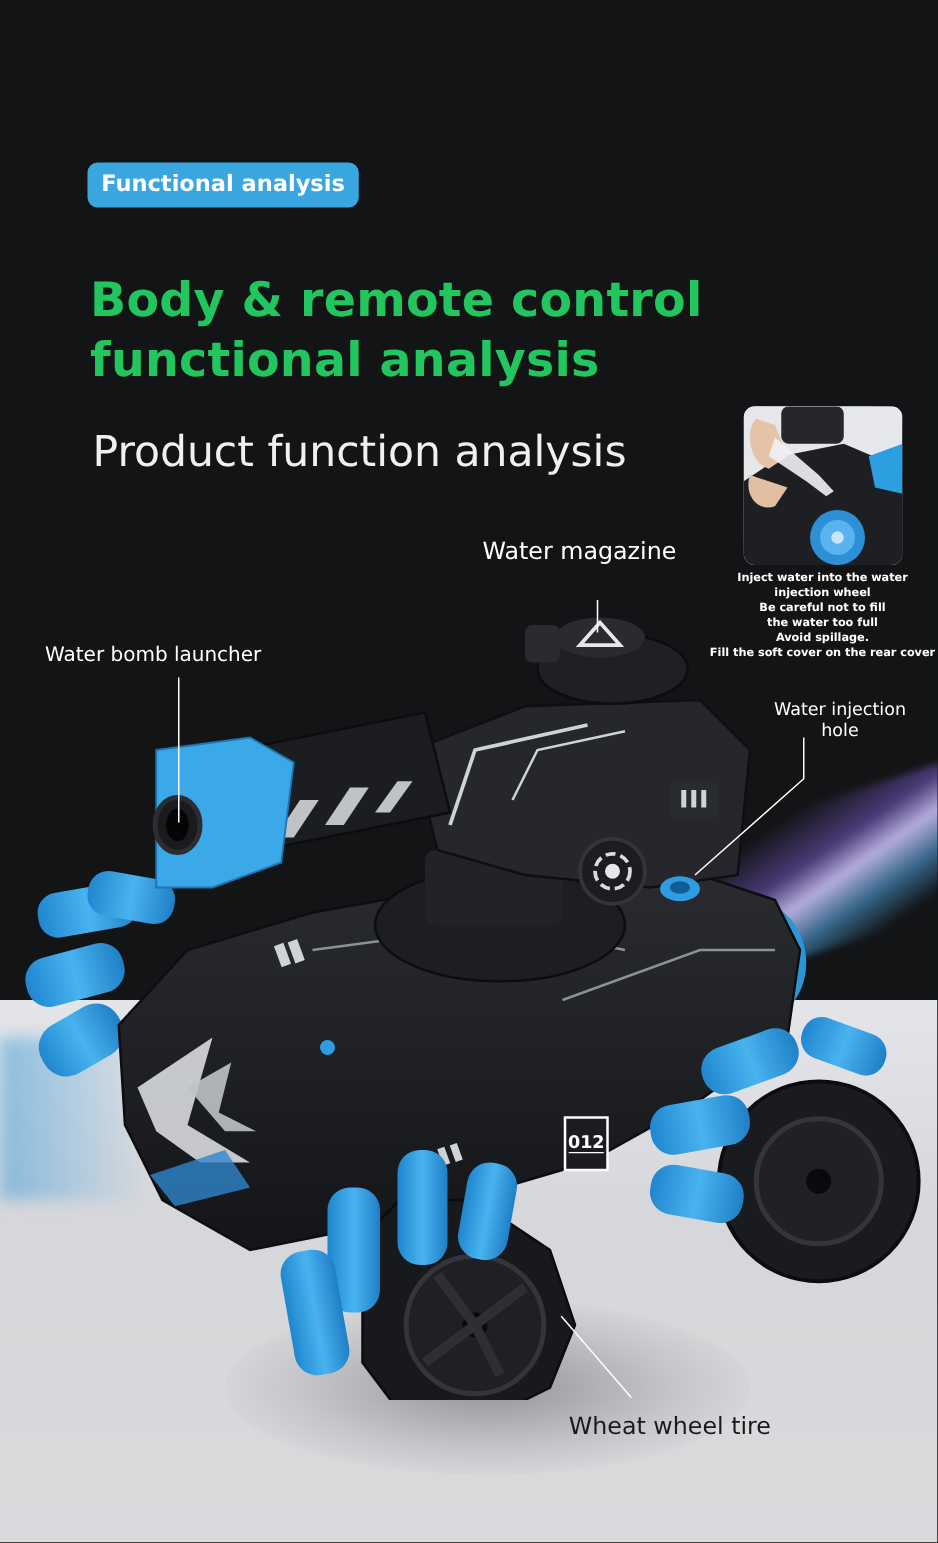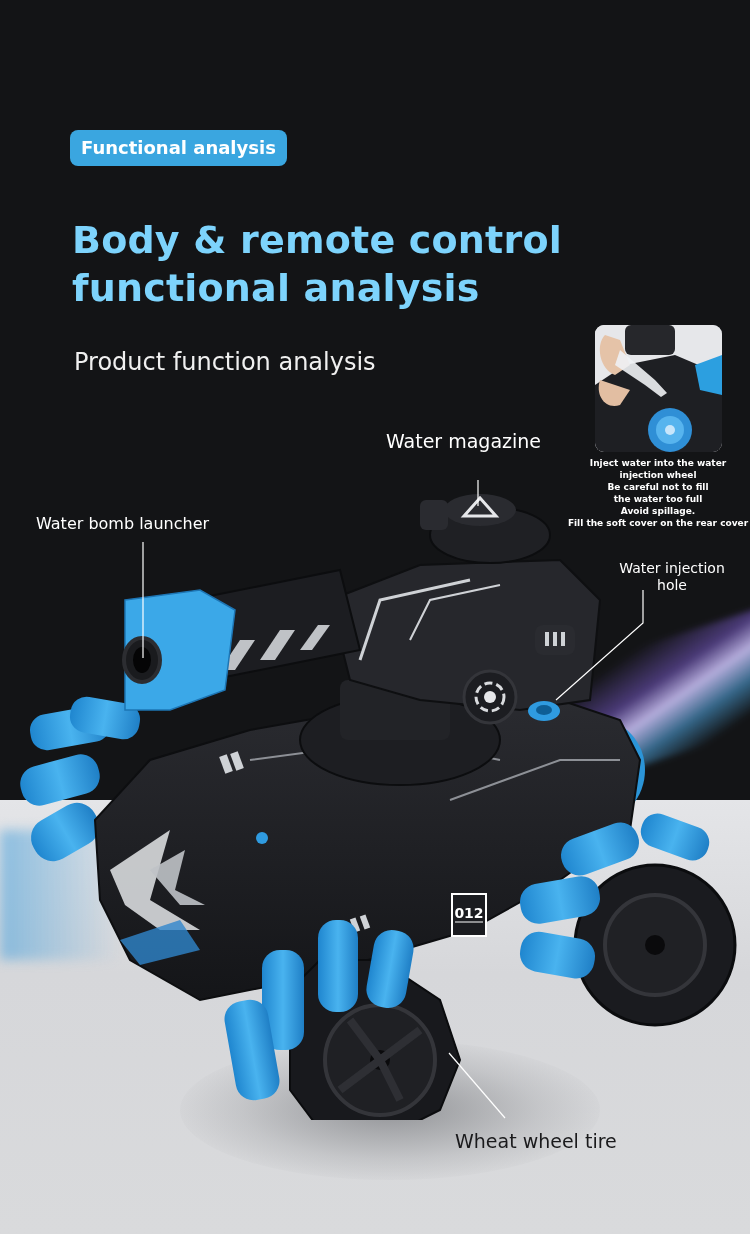--- a/index.html
+++ b/index.html
@@ -39,26 +39,26 @@
     padding: 0 11px;
     background: #3aa6e0;
     border-radius: 8px;
     color: #ffffff;
     font-size: 18px; font-weight: bold;
     line-height: 36px;
     white-space: nowrap;
   }
   .title {
     position: absolute; left: 72px; top: 216px;
-    color: #7dd3fc; font-size: 38px; font-weight: bold; line-height: 48px;
+    color: #22c55e; font-size: 38px; font-weight: bold; line-height: 48px;
     letter-spacing: 0.2px;
   }
   .subtitle {
     position: absolute; left: 74px; top: 344px;
-    color: #f0f0f0; font-size: 24px; font-weight: normal; line-height: 36px;
+    color: #f0f0f0; font-size: 34px; font-weight: normal; line-height: 36px;
   }
 
   .label {
     position: absolute; color: #ffffff; font-weight: normal;
     white-space: nowrap;
   }
   .label-launcher { left: 36px; top: 514px; font-size: 16px; }
   .label-magazine { left: 386px; top: 430px; font-size: 19px; }
   .label-hole { left: 610px; top: 560px; font-size: 14px; text-align: center; line-height: 17px; width: 124px; }
   .label-wheel { left: 455px; top: 1120px; font-size: 19px; color: #1a1a1c; margin-top: 10px; }

